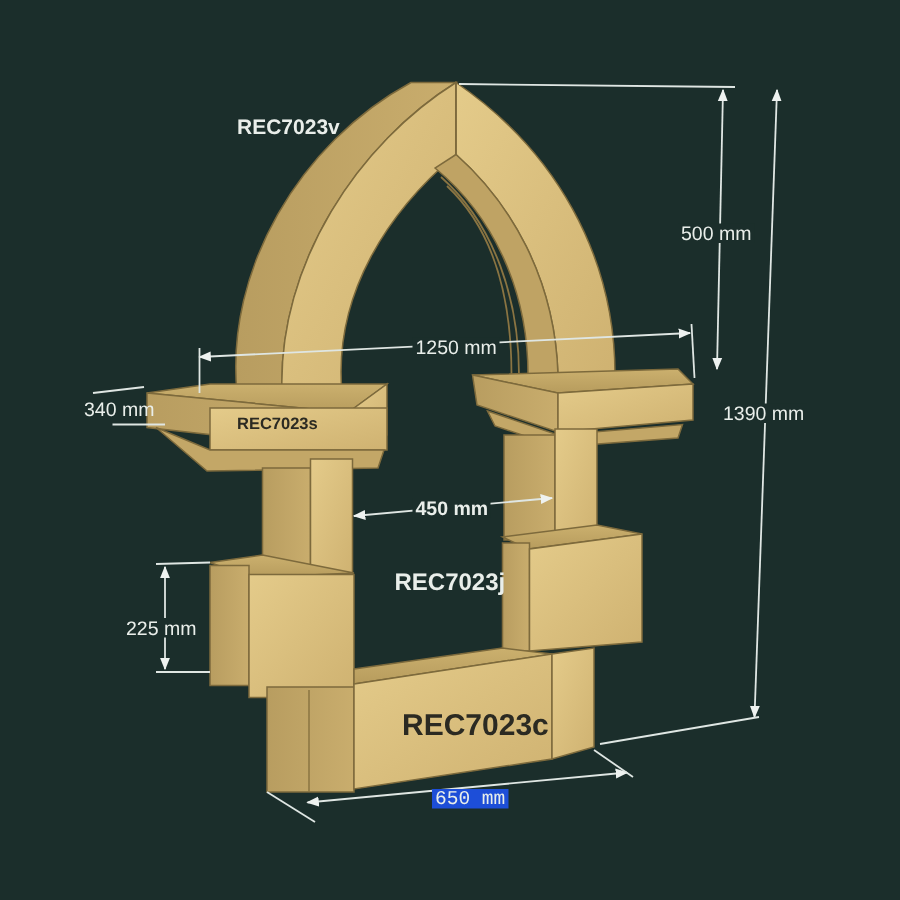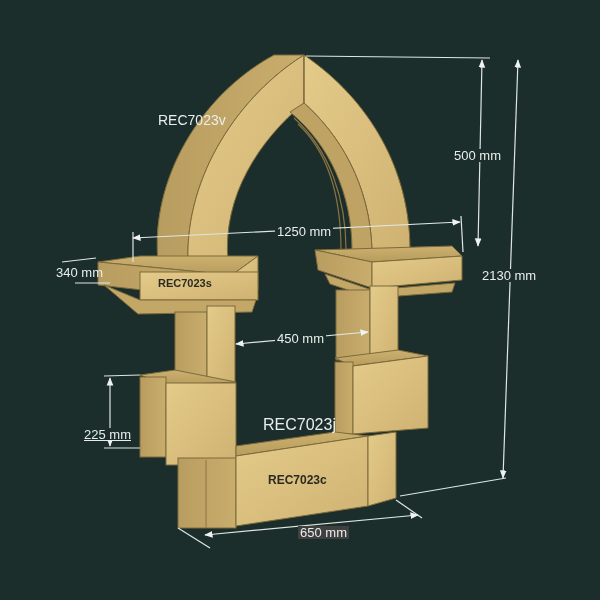--- a/index.html
+++ b/index.html
@@ -1,21 +1,21 @@
 <!DOCTYPE html>
 <html><head>
 <meta charset="utf-8">
 <style>
   html, body { margin: 0; padding: 0; }
   body { width: 600px; height: 600px; background: #1b2e2b; overflow: hidden; position: relative; font-family: "Liberation Sans", "DejaVu Sans", sans-serif; }
   .canvas { position: absolute; left: 0; top: 0; width: 600px; height: 600px; }
   .lbl { position: absolute; font-size: 13px; white-space: nowrap; line-height: 1; }
   .lbl.light { color: #e9eeea; }
   .lbl.dark { color: #2b2a22; font-weight: bold; }
-  .lbl.light.code { font-weight: normal; margin-top: 36px; }
+  .lbl.light.code { font-weight: bold; }
 </style>
 </head>
 <body>
 
 <svg class="canvas" viewBox="0 0 600 600" xmlns="http://www.w3.org/2000/svg">
   <defs>
     <linearGradient id="stoneFront" x1="0" y1="0" x2="1" y2="1">
       <stop offset="0" stop-color="#e4cb8a"></stop>
       <stop offset="1" stop-color="#cfb271"></stop>
     </linearGradient>
@@ -114,21 +114,21 @@
 
     <line x1="205" y1="535" x2="418" y2="515" marker-start="url(#arr)" marker-end="url(#arr)"></line>
     <line x1="178" y1="528" x2="210" y2="548"></line>
     <line x1="396" y1="500" x2="422" y2="518"></line>
   </g>
 </svg>
 
 <div class="lbl light code" style="left:158px; top:77px; font-size:14px;">REC7023v</div>
 <div class="lbl dark" style="left:158px; top:278px; font-size:11px;">REC7023s</div>
 <div class="lbl light code" style="left:263px; top:381px; font-size:16px;">REC7023j</div>
-<div class="lbl dark" style="left:268px; top:474px; font-size:12px;">REC7023c</div>
+<div class="lbl dark" style="left:268px; top:474px; font-size:20px;">REC7023c</div>
 
 <div class="lbl light" style="left:452px; top:149px; background:#1b2e2b; padding:0 2px;">500 mm</div>
-<div class="lbl light" style="left:480px; top:269px; background:#1b2e2b; padding:0 2px;">2130 mm</div>
+<div class="lbl light" style="left:480px; top:269px; background:#1b2e2b; padding:0 2px;">1390 mm</div>
 <div class="lbl light" style="left:275px; top:225px; background:#1b2e2b; padding:0 2px;">1250 mm</div>
 <div class="lbl light" style="left:36px; top:266px;margin-left:20px;">340 mm</div>
-<div class="lbl light" style="left:275px; top:332px; background:#1b2e2b; padding:0 2px;">450 mm</div>
-<div class="lbl light" style="left:82px; top:428px; background:#1b2e2b; padding:0 2px;text-decoration:underline;">225 mm</div>
-<div class="lbl light" style="left:298px; top:526px; background:#404040; padding:0 2px;">650 mm</div>
+<div class="lbl light" style="left:275px; top:332px; background:#1b2e2b; padding:0 2px;font-weight:bold;">450 mm</div>
+<div class="lbl light" style="left:82px; top:412px; background:#1b2e2b; padding:0 2px;">225 mm</div>
+<div class="lbl light" style="left:288px; top:526px; background:#1d4ed8; padding:0 2px;font-family:Liberation Mono, monospace;">650 mm</div>
 
 </body></html>

